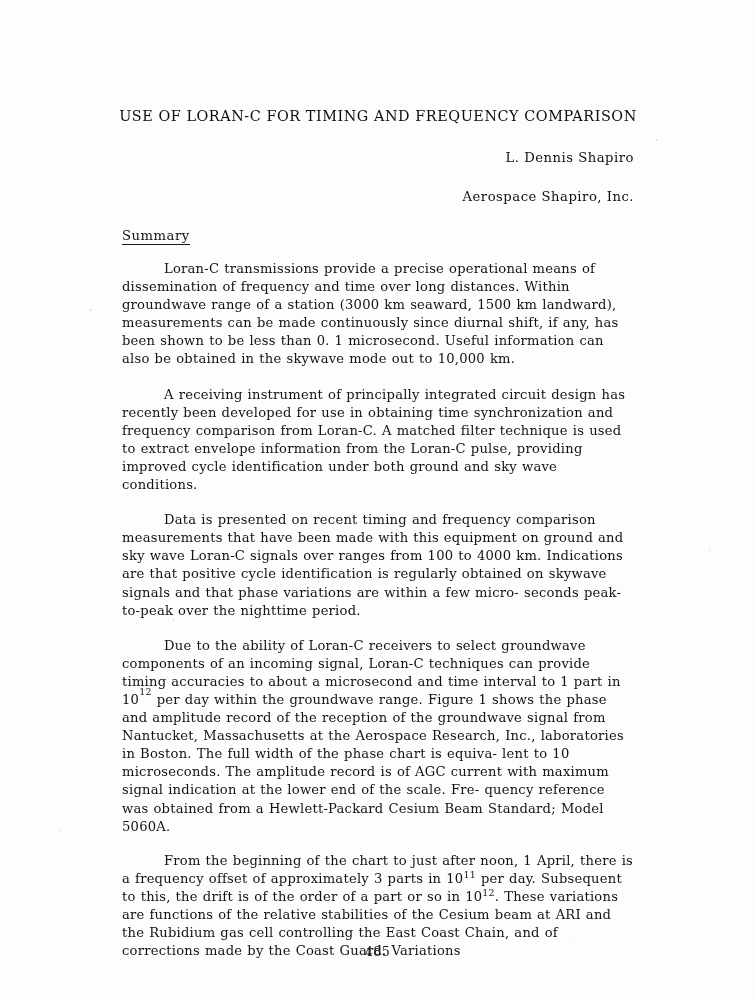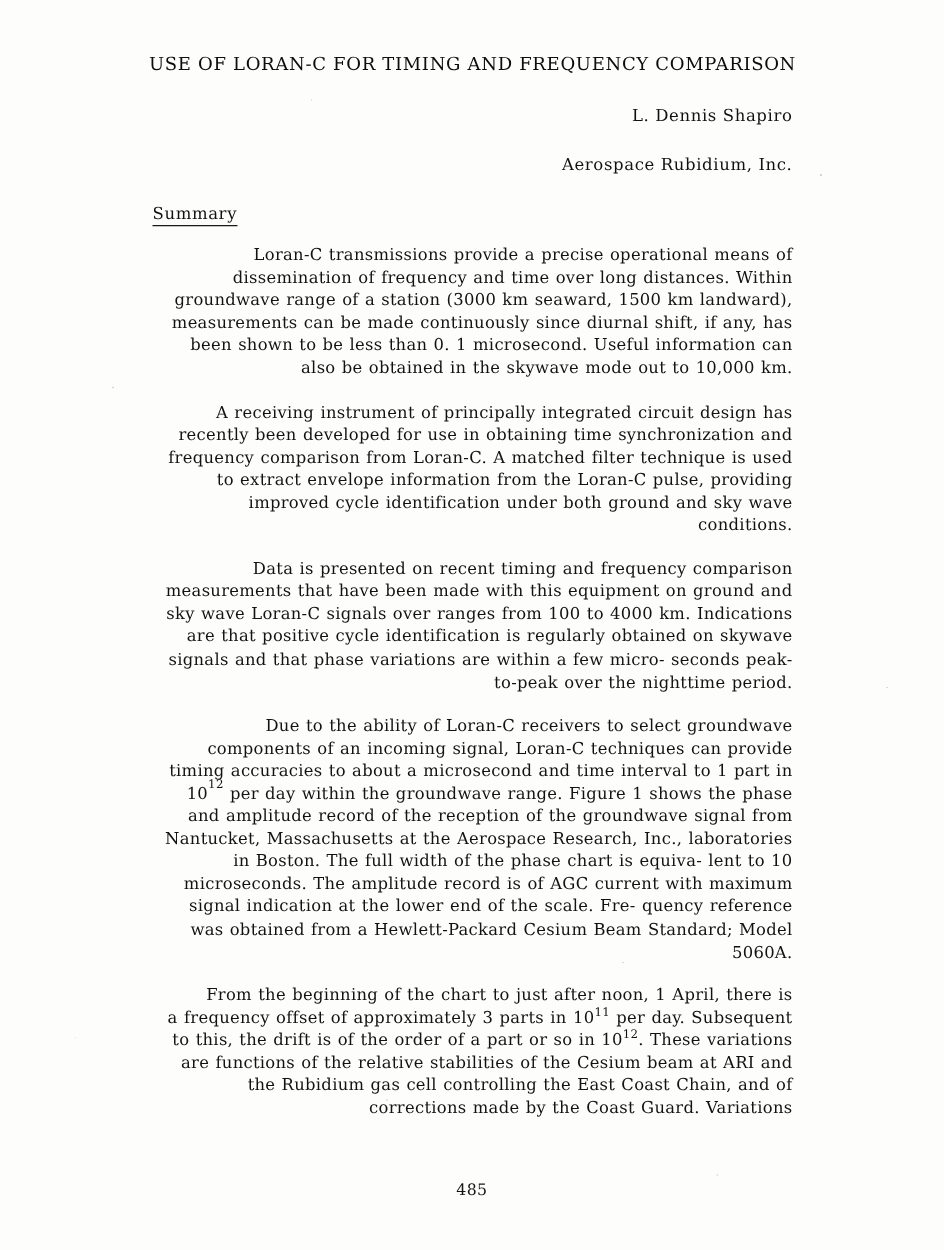--- a/index.html
+++ b/index.html
@@ -39,21 +39,21 @@
 
   .content {
     position: absolute;
     left: 122px;
     top: 0;
     width: 512px;
   }
 
   .doc-title {
     margin: 0;
-    padding-top: 44px;
+    padding-top: 108px;
     font-size: 14.4px;
     letter-spacing: 0.55px;
     text-align: center;
     color: #0d0d0d;
     font-weight: normal;
     white-space: nowrap;
     margin-left: -8px;
     margin-right: -8px;
   }
 
@@ -80,21 +80,21 @@
   }
 
   p.body-par {
     margin: 0;
     margin-top: 17px;
     font-size: 13.1px;
     line-height: 18.1px;
     letter-spacing: 0.24px;
     word-spacing: 0.6px;
     color: #121212;
-    text-align: right;
+    text-align: left;
   }
   p.body-par.tight { margin-top: 16px; }
 
   .indent {
     display: inline-block;
     width: 42px;
   }
 
   sup {
     font-size: 0.72em;
@@ -124,21 +124,21 @@
 <div class="page">
 
   <div class="paper-texture"></div>
 
   <div class="content">
 
     <h1 class="doc-title">USE OF LORAN-C FOR TIMING AND FREQUENCY COMPARISON</h1>
 
     <div class="author">L. Dennis Shapiro</div>
 
-    <div class="affiliation">Aerospace Rubidium, Inc.</div>
+    <div class="affiliation">Aerospace Shapiro, Inc.</div>
 
     <div class="section-heading">
       <span>Summary</span>
     </div>
 
     <p class="body-par">
       <span class="indent"></span><span>Loran-C transmissions provide a precise operational means of dissemination of frequency and time over long distances.  Within groundwave range of a station (3000 km seaward, 1500 km landward), measurements can be made continuously since diurnal shift, if any, has been shown to be less than 0. 1 microsecond.  Useful information can also be obtained in the skywave mode out to 10,000 km.</span>
     </p>
 
     <p class="body-par">

